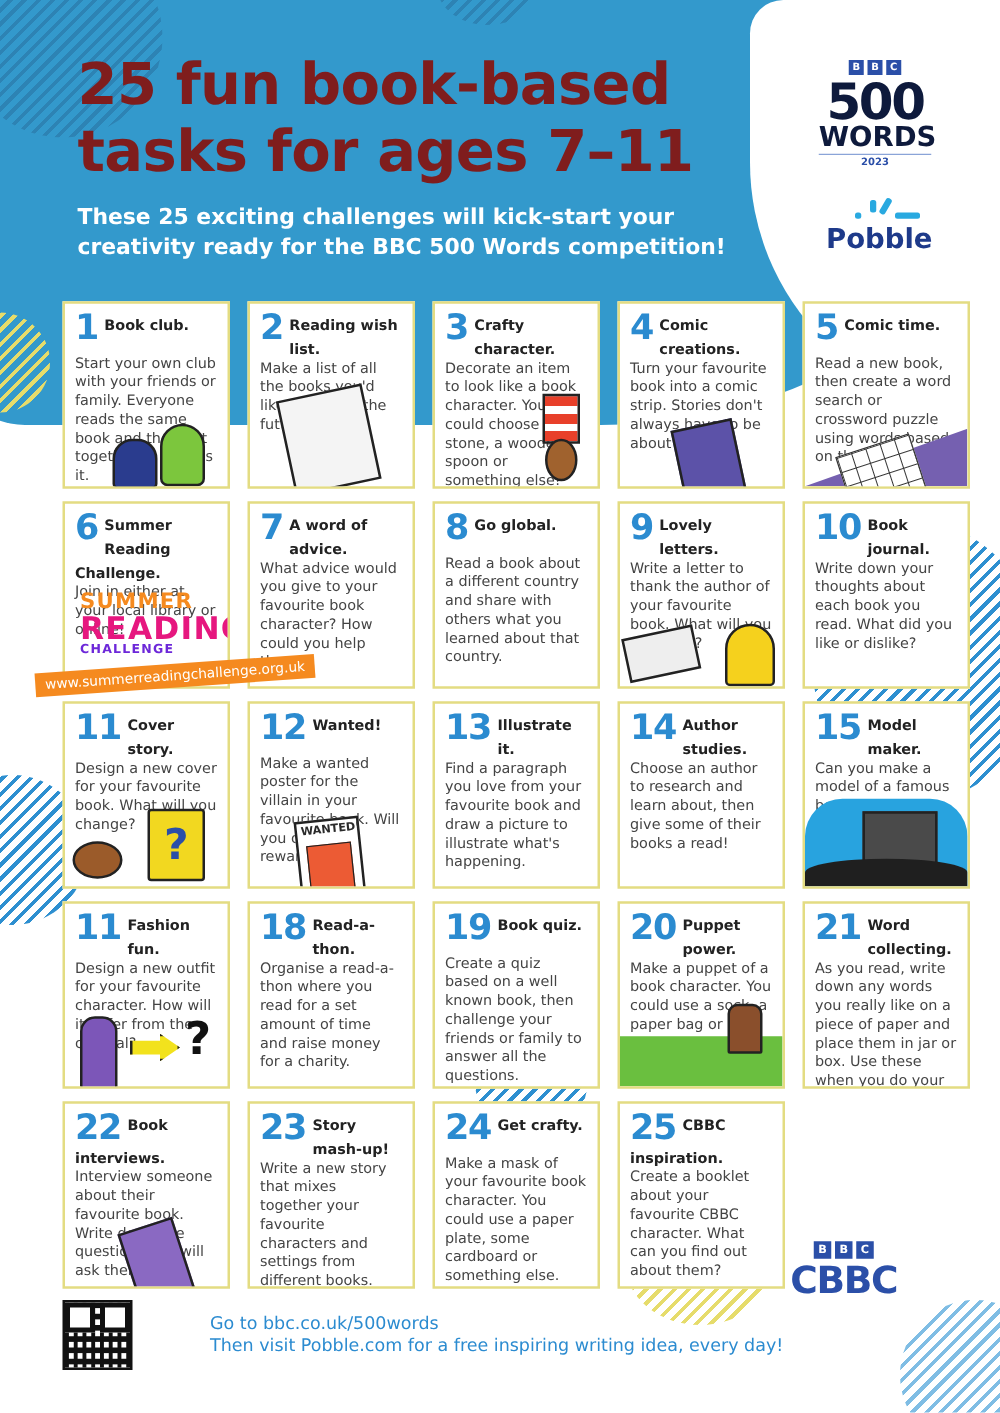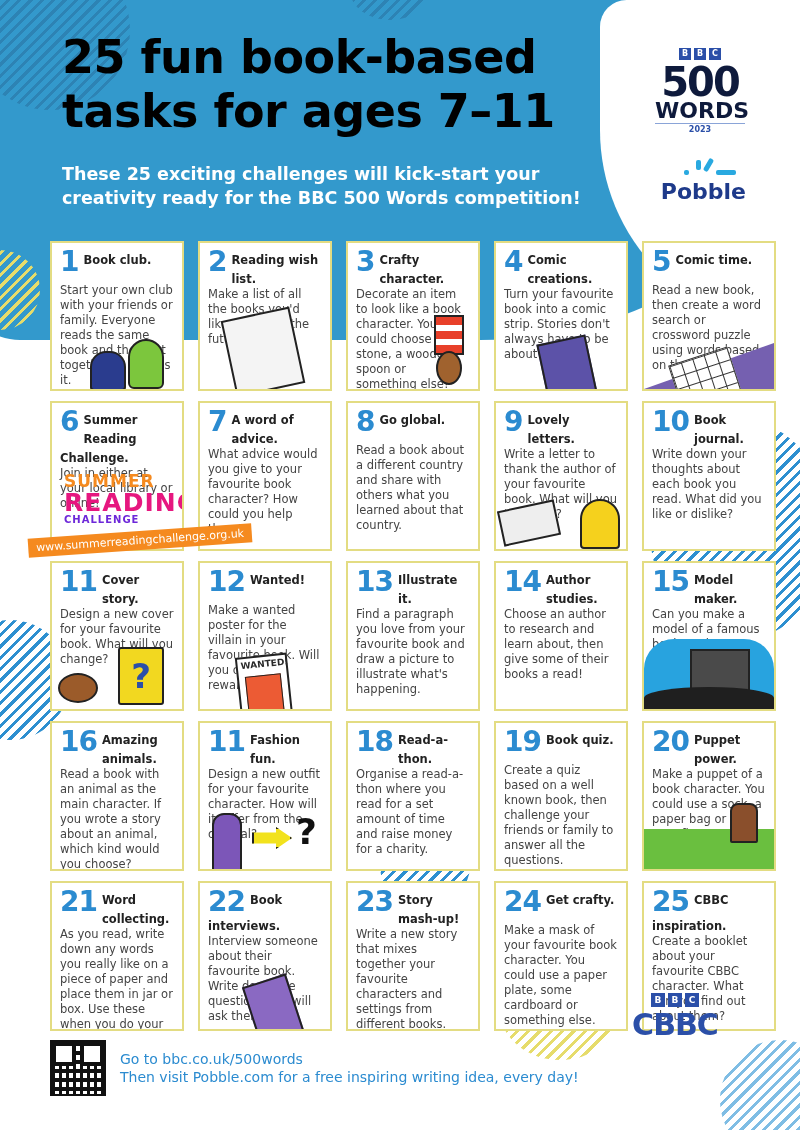--- a/index.html
+++ b/index.html
@@ -25,22 +25,22 @@
   .stripe.s1 { left: -30px; top: -50px; width: 160px; height: 160px; --sc: #2d83b4; }
   .stripe.s2 { left: 350px; top: -40px; width: 80px; height: 60px; --sc: #2d83b4; }
   .stripe.s3 { left: -40px; top: 250px; width: 80px; height: 80px; --sc: #e6dc6b; }
   .stripe.s4 { left: 650px; top: 420px; width: 180px; height: 220px; --sc: #2d8fd0; }
   .stripe.s5 { left: -50px; top: 620px; width: 120px; height: 120px; --sc: #2d8fd0; }
   .stripe.s6 { left: 380px; top: 820px; width: 90px; height: 90px; --sc: #2d8fd0; }
   .stripe.s7 { left: 500px; top: 960px; width: 120px; height: 100px; --sc: #e6dc6b; }
   .stripe.s8 { left: 720px; top: 1040px; width: 120px; height: 120px; --sc: #7fbde4; }
 
   .title {
-    position: absolute; left: 62px; top: 30px; width: 560px;
-    color: #000000; font-weight: bold; font-size: 46px; line-height: 54px;
+    position: absolute; left: 62px; top: 40px; width: 560px;
+    color: #7f1d1d; font-weight: bold; font-size: 46px; line-height: 54px;
     letter-spacing: -0.5px;
   }
   .subtitle {
     position: absolute; left: 62px; top: 162px; width: 540px;
     color: #ffffff; font-size: 17.5px; line-height: 24px; font-weight: bold;
   }
 
   .logo-500 {
     position: absolute; left: 655px; top: 48px; width: 90px; text-align: center;
   }
@@ -124,21 +124,21 @@
       linear-gradient(90deg, #111 50%, transparent 50%),
       linear-gradient(#111 50%, transparent 50%);
     background-size: 7px 7px, 9px 9px;
     border: 2px solid #111;
   }
   .qr::before, .qr::after {
     content: ""; position: absolute; width: 16px; height: 16px; background: #fff; border: 4px solid #111;
   }
   .qr::before { left: 0; top: 0; }
   .qr::after { right: 0; top: 0; }
-  .footer-text { color: #2b8bd0; font-size: 14px; line-height: 18px; }
+  .footer-text { color: #2b8bd0; font-size: 14px; line-height: 18px; margin-left: 48px; }
 </style>
 </head>
 <body>
 
 <div class="hero-bg"></div>
 <div class="hero-right-white"></div>
 
 <div class="stripe s1"></div>
 <div class="stripe s2"></div>
 <div class="stripe s3"></div>
@@ -269,24 +269,20 @@
   </div>
 
   <div class="card">
     <div class="head"><span class="num">15</span><span class="task-title">Model maker.</span></div>
     <div class="body">Can you make a model of a famous book setting? You could use a box and decorate it.</div>
     <div class="illus ill-castle-sky"></div>
     <div class="illus ill-castle" style="left:46px;top:86px;"></div>
     <div class="illus ill-hill"></div>
   </div>
 
-  <div class="card">
-    <div class="head"><span class="num">16</span><span class="task-title">Amazing animals.</span></div>
-    <div class="body">Read a book with an animal as the main character. If you wrote a story about an animal, which kind would you choose?</div>
-  </div>
 
   <div class="card">
     <div class="head"><span class="num">11</span><span class="task-title">Fashion fun.</span></div>
     <div class="body">Design a new outfit for your favourite character. How will it differ from the original?</div>
     <div class="illus ill-princess" style="left:12px;top:90px;"></div>
     <div class="illus ill-arrow" style="left:52px;top:104px;"></div>
     <div class="illus ill-qmark" style="left:96px;top:88px;">?</div>
   </div>
 
   <div class="card">

